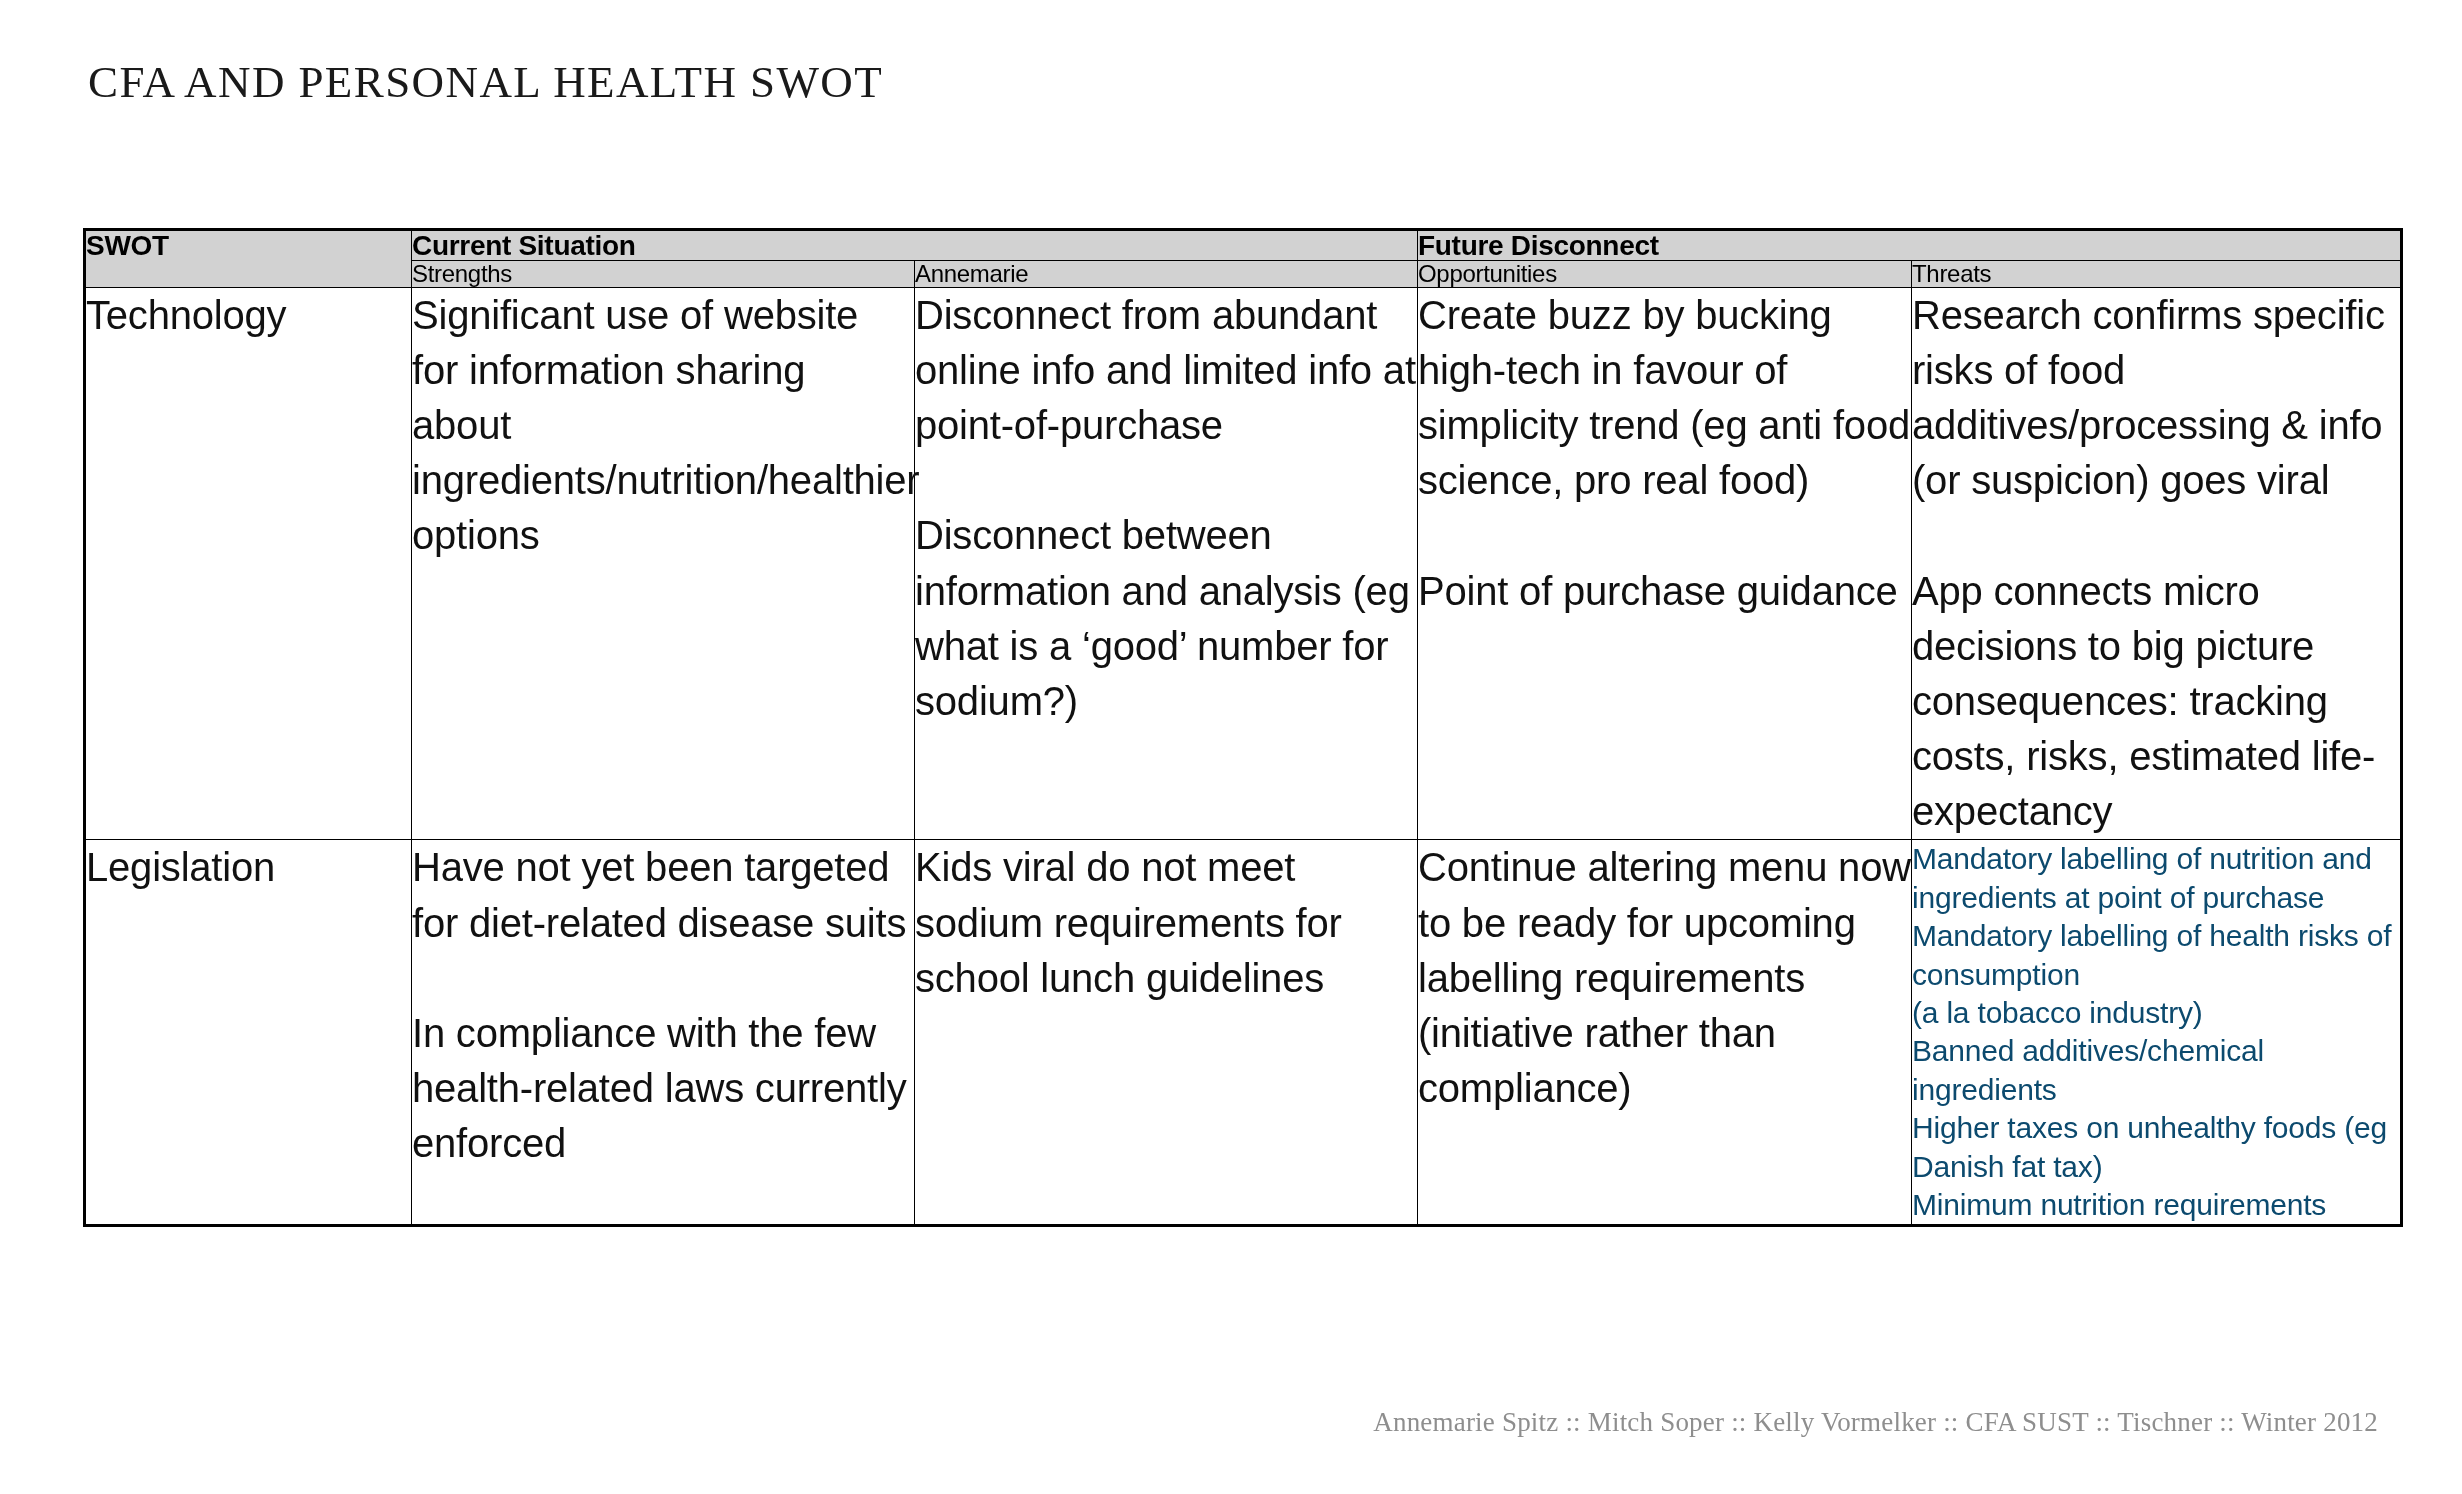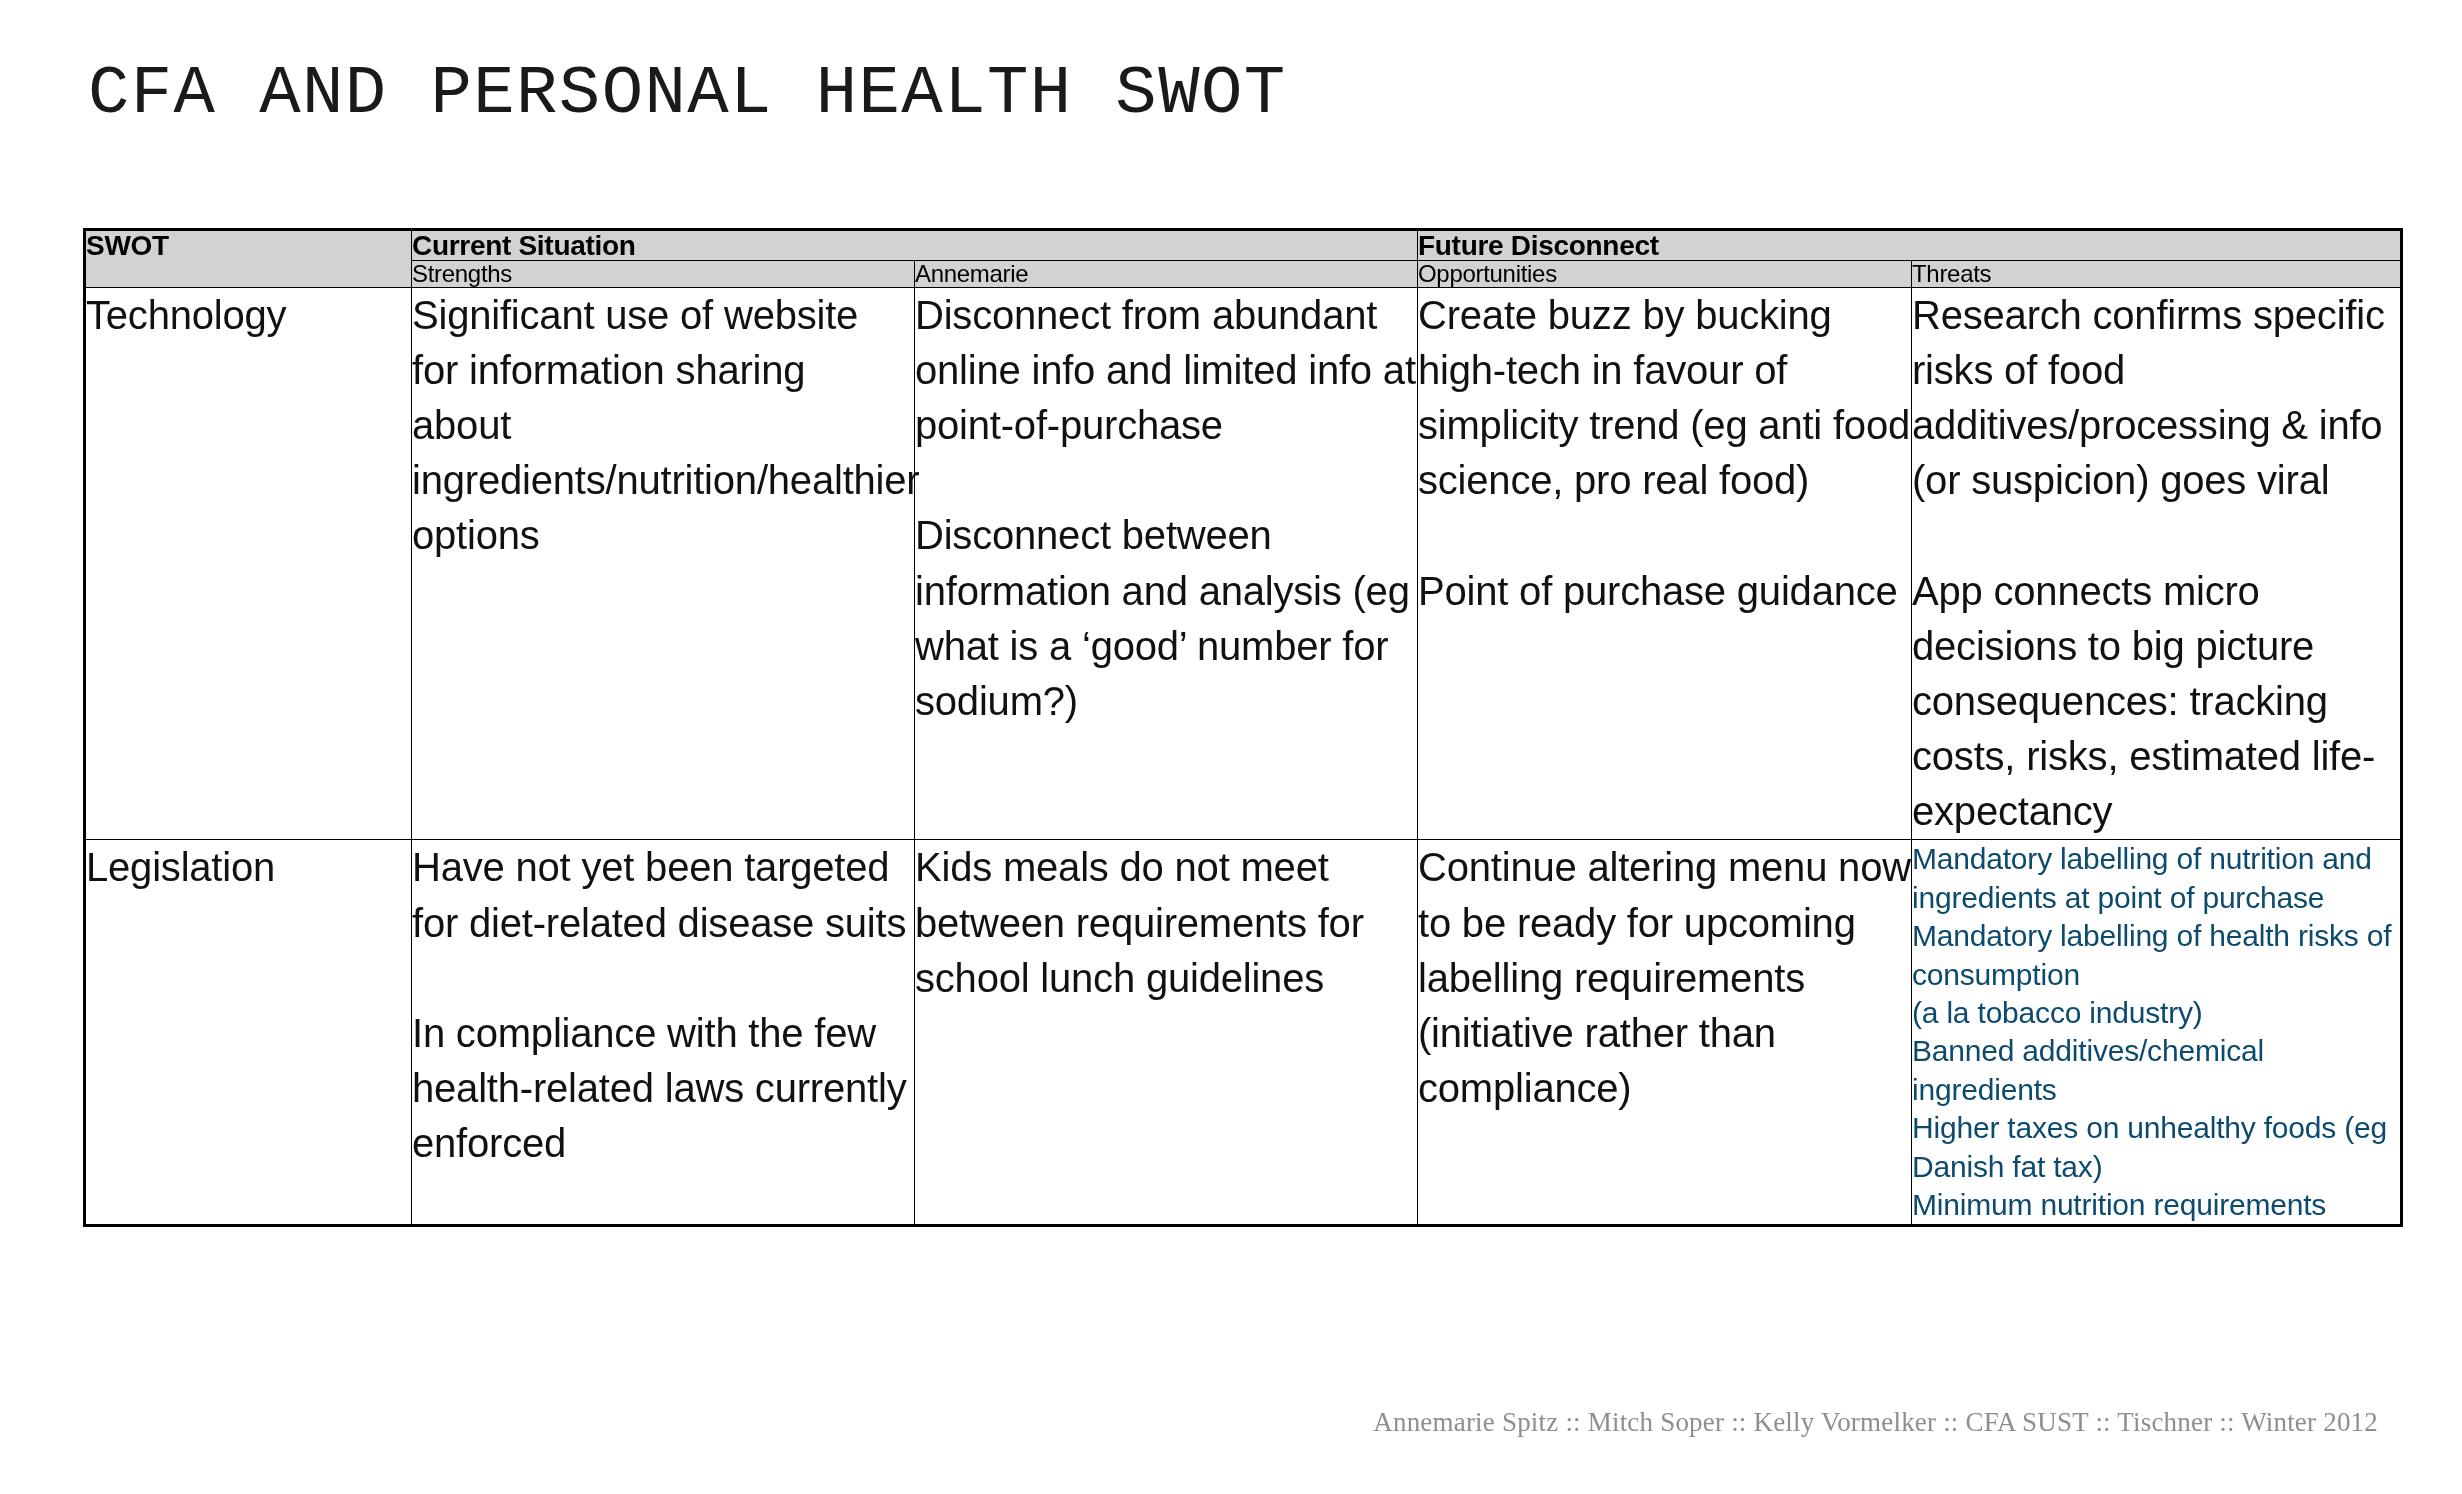--- a/index.html
+++ b/index.html
@@ -13,22 +13,22 @@
     position: relative;
     font-family: "Liberation Sans", sans-serif;
     overflow: hidden;
   }
 
   
   #slide-title {
     position: absolute;
     left: 88px;
     top: 60px;
-    font-family: Liberation Mono, monospace;
-    font-size: 69px;
+    font-family: Liberation Serif, serif;
+    font-size: 45px;
     font-weight: 400;
     letter-spacing: 1.4px;
     color: #1a1a1a;
     white-space: nowrap;
     line-height: 1.0;
     text-align: center;
   }
 
   
   #swot-table {
@@ -170,21 +170,21 @@
 Point of purchase guidance</td>
       <td class="cell">Research confirms specific risks of food additives/processing &amp; info (or suspicion) goes viral
 
 App connects micro decisions to big picture consequences: tracking costs, risks, estimated life-expectancy</td>
     </tr>
     <tr>
       <td class="cell-rowlabel">Legislation</td>
       <td class="cell">Have not yet been targeted for diet-related disease suits
 
 In compliance with the few health-related laws currently enforced</td>
-      <td class="cell">Kids meals do not meet between requirements for school lunch guidelines</td>
+      <td class="cell">Kids viral do not meet sodium requirements for school lunch guidelines</td>
       <td class="cell">Continue altering menu now to be ready for upcoming labelling requirements (initiative rather than compliance)</td>
       <td class="cell-small">Mandatory labelling of nutrition and ingredients at point of purchase
 Mandatory labelling of health risks of consumption
 (a la tobacco industry)
 Banned additives/chemical ingredients
 Higher taxes on unhealthy foods (eg Danish fat tax)
 Minimum nutrition requirements</td>
     </tr>
   </tbody>
 </table>

